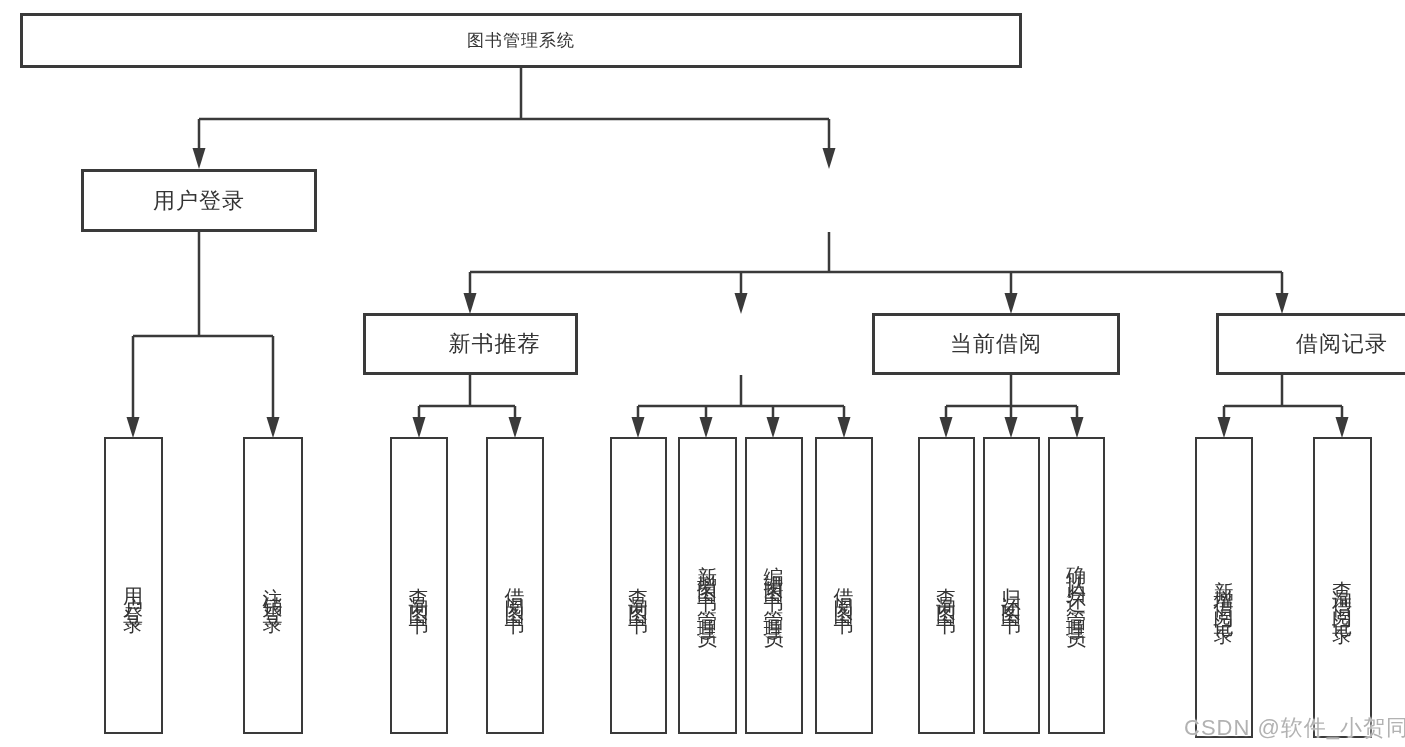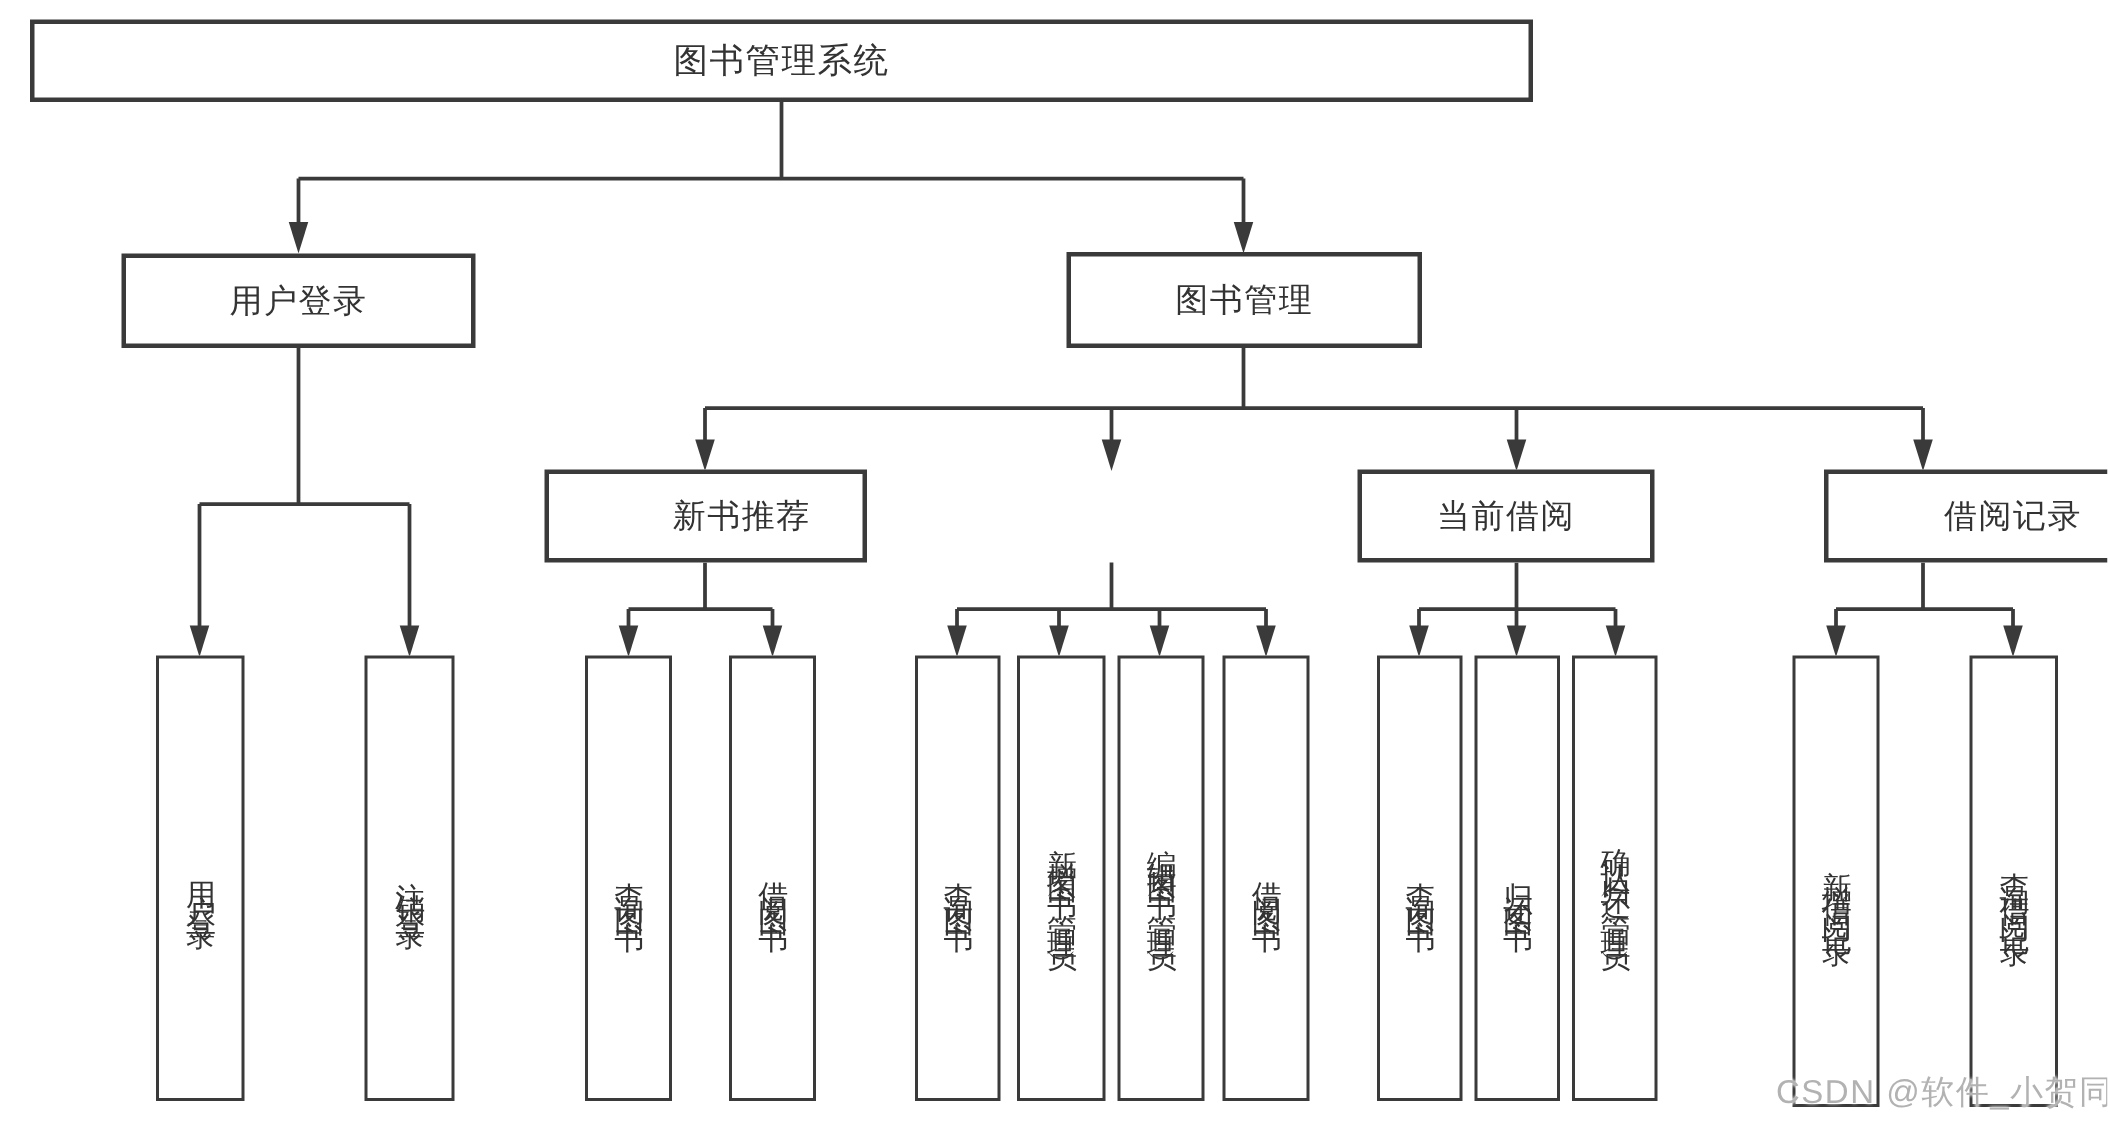--- a/index.html
+++ b/index.html
@@ -16,21 +16,21 @@
     box-sizing:border-box;
     background:#ffffff;
     border:3px solid #3a3a3a;
     display:flex;
     align-items:center;
     justify-content:center;
     z-index:1;
     color:#333333;
   }
   .hnode{font-size:22px;letter-spacing:1px;}
-  .rootnode{font-size:23px;}
+  .rootnode{font-size:17px;}
   .leaf{border-width:2px;}
   .vtext{
     writing-mode:vertical-rl;
     text-orientation:mixed;
     font-size:20px;
     letter-spacing:9px;
     line-height:1;
     margin-bottom:-9px;
     white-space:nowrap;
   }
@@ -91,28 +91,25 @@
     </g>
   </svg>
 
   <div class="node hnode rootnode" style="left:20px;top:13px;width:1002px;height:55px;">
     <span>图书管理系统</span>
   </div>
 
   <div class="node hnode" style="left:81px;top:169px;width:236px;height:63px;">
     <span>用户登录</span>
   </div>
-  <div class="node hnode" style="left:711px;top:168px;width:237px;height:64px;">
-    <span>图书管理</span>
-  </div>
 
   <div class="node hnode" style="left:363px;top:313px;width:215px;height:62px;padding-left:48px;">
     <span>新书推荐</span>
   </div>
-  <div class="node hnode" style="left:905px;top:313px;width:198px;height:62px;">
+  <div class="node hnode" style="left:872px;top:313px;width:248px;height:62px;">
     <span>当前借阅</span>
   </div>
   <div class="node hnode" style="left:1172px;top:313px;width:252px;height:62px;margin-left:44px;">
     <span>借阅记录</span>
   </div>
 
   <div class="node leaf" style="left:104px;top:437px;width:59px;height:297px;">
     <span class="vtext">用户登录</span>
   </div>
   <div class="node leaf" style="left:243px;top:437px;width:60px;height:297px;">

